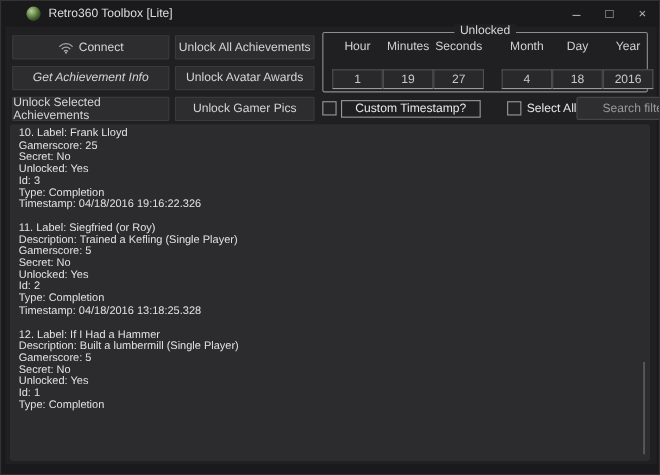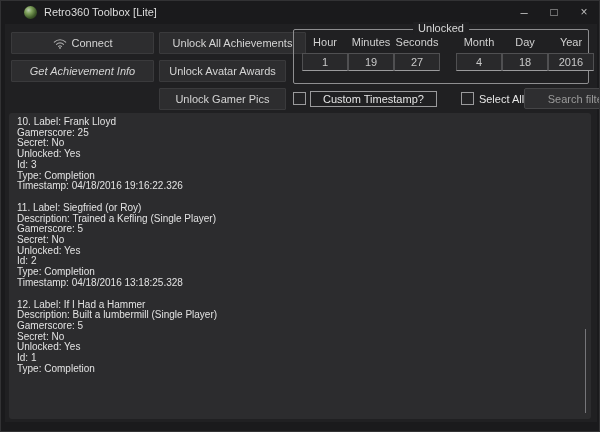--- a/index.html
+++ b/index.html
@@ -25,32 +25,32 @@
   .client { position:absolute; left:4px; top:23px; width:592px; height:398px;
     background:#202022; }
   
   .btn { position:absolute; height:22px; box-sizing:border-box;
     background:#2d2d2f; border:1px solid #3a3a3c; border-radius:1px;
     color:#d4d4d4; font-size:11px;
     display:flex; align-items:center; justify-content:center; gap:5px; }
   #btn-connect { left:10px; top:31px; width:143px; }
   #btn-info    { left:10px; top:59px; width:143px;font-style:italic; }
   #btn-unsel   { left:10px; top:87px; width:143px; }
-  #btn-all     { left:158px; top:31px; width:147px; }
+  #btn-all     { left:158px; top:31px; width:127px; }
   #btn-avatar  { left:158px; top:59px; width:127px; }
   #btn-pics    { left:158px; top:87px; width:127px; }
   .wifi { display:inline-flex; }
   
   .groupbox { position:absolute; left:292px; top:28px; width:296px; height:55px;
     border:1px solid #8e8e90; border-radius:2px; box-sizing:border-box; }
   .legend { position:absolute; top:-8px; left:50%; transform:translateX(-50%);
     background:#202022; padding:0 5px; font-size:11px; color:#d8d8d8; white-space:nowrap; }
   .ts-row { display:flex; justify-content:space-between; padding:6px 8px 0 8px; }
   .ts-col { display:flex; flex-direction:column; align-items:center; width:46px; }
-  .ts-col .ts-label { font-size:11px; color:#d0d0d0; margin-bottom:5px; white-space:nowrap; }
+  .ts-col .ts-label { font-size:11px; color:#d0d0d0; margin-bottom:15px; white-space:nowrap; }
   .ts-input { width:44px; height:16px; box-sizing:content-box;
     background:#29292b; border:1px solid #505052; border-bottom:1px solid #9a9a9c;
     color:#c8c8c8; text-align:center; font-size:11px; font-family:inherit; padding:0; }
   .ts-gap { width:16px; flex:0 0 auto; }
   
   .opt-row { position:absolute; left:292px; top:87px; width:296px; height:21px;
     display:flex; align-items:center; }
   .cb-box { width:11px; height:11px; border:1px solid #9a9a9c; background:#232325;
     flex:0 0 auto; }
   .cb-label-boxed { border:1px solid #9a9a9c; padding:1px 12px; font-size:11px;
@@ -95,20 +95,23 @@
           <path d="M4 7 A 5.6 5.6 0 0 1 12 7"></path>
           <path d="M6.3 9.3 A 2.4 2.4 0 0 1 9.7 9.3"></path>
         </g>
         <circle cx="8" cy="11" r="1.1" fill="#a8a8a8"></circle>
       </svg>
     </span>
     <span>Connect</span>
   </div>
   <div class="btn" id="btn-info">
     <span>Get Achievement Info</span>
+  </div>
+  <div class="btn" id="btn-unsel">
+    <span>Unlock Selected Achievements</span>
   </div>
   <div class="btn" id="btn-all">
     <span>Unlock All Achievements</span>
   </div>
   <div class="btn" id="btn-avatar">
     <span>Unlock Avatar Awards</span>
   </div>
   <div class="btn" id="btn-pics">
     <span>Unlock Gamer Pics</span>
   </div>

